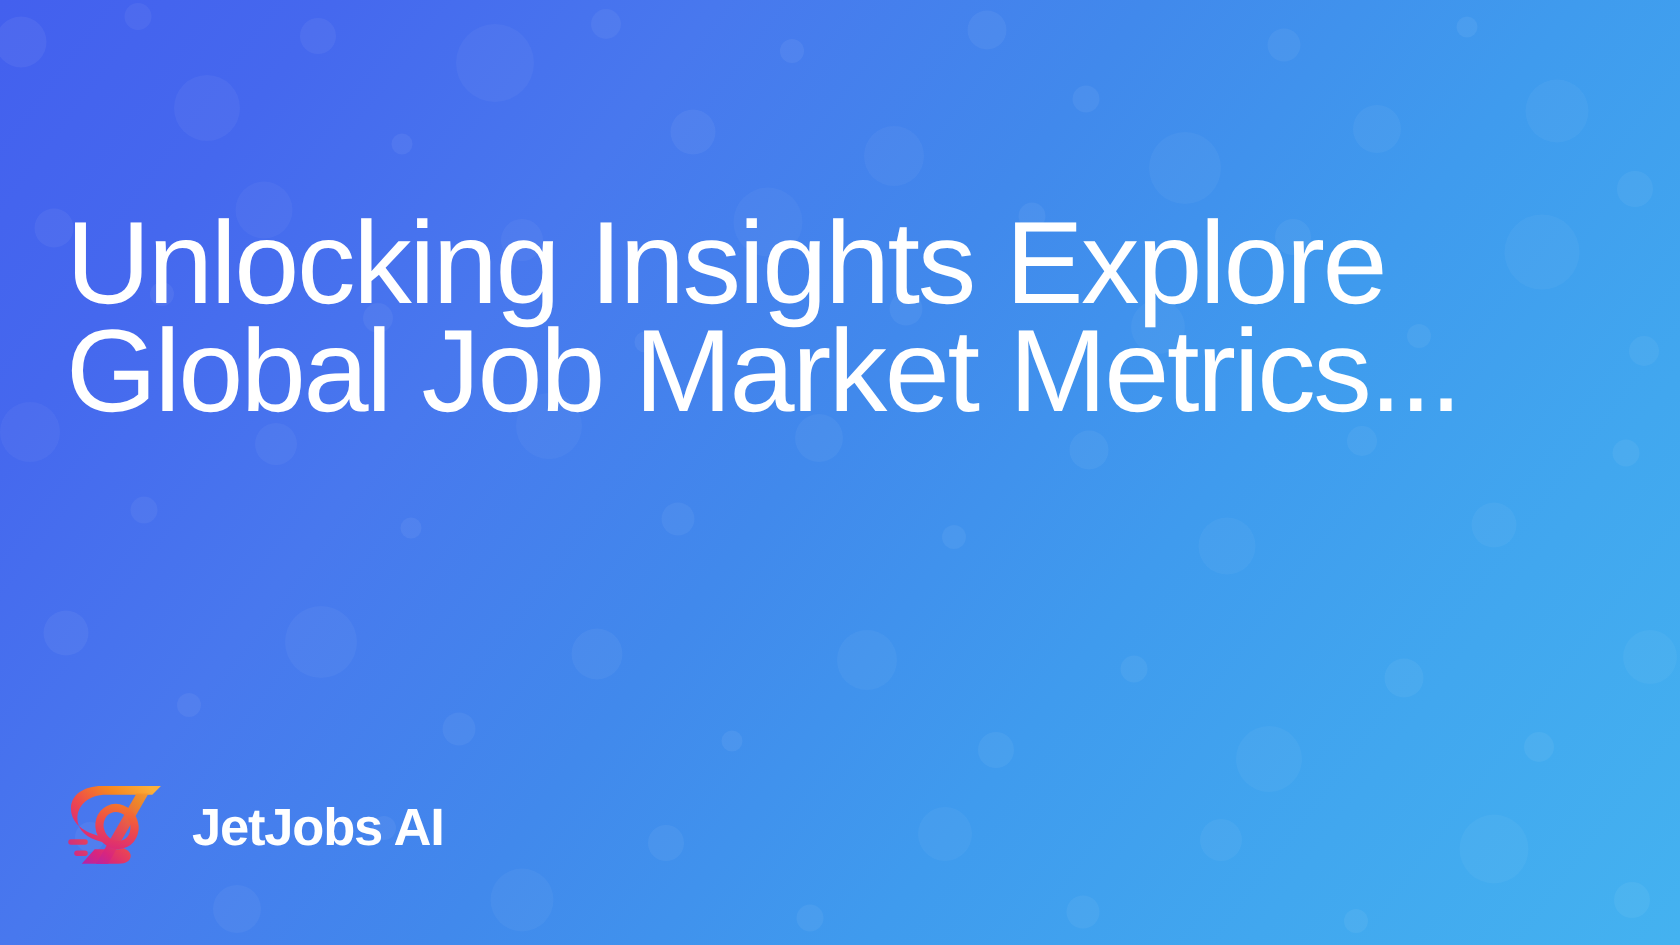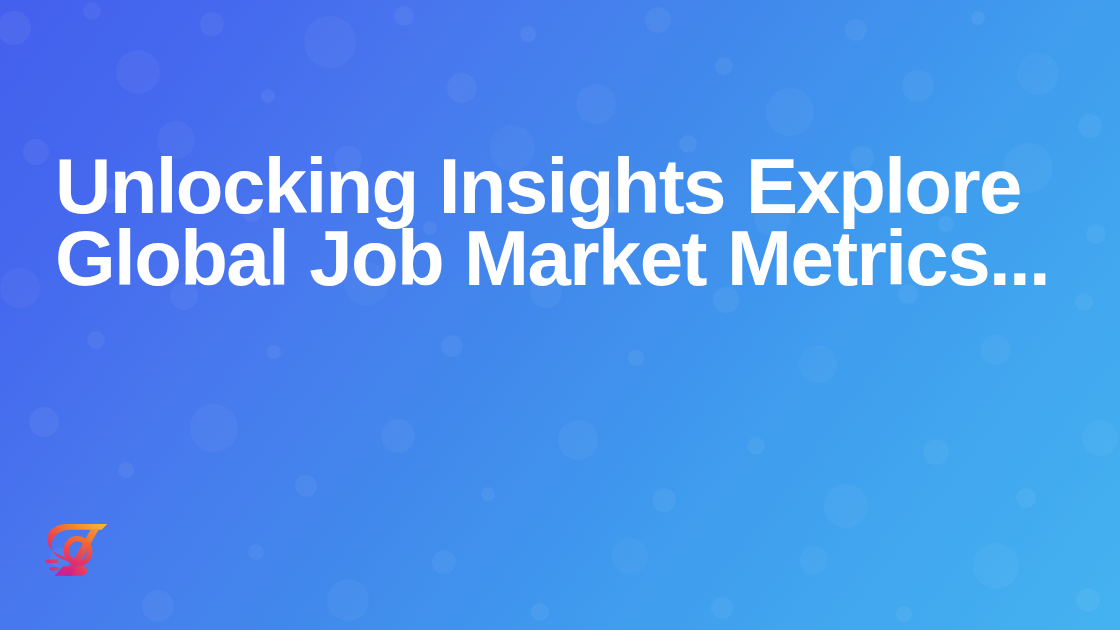--- a/index.html
+++ b/index.html
@@ -47,25 +47,25 @@
     top: 0;
     right: 0;
     height: 100%;
   }
 
   #headline {
     position: absolute;
     left: 0;
     top: 139px;
     width: 1020px;
-    margin: 11px;
+    margin: 0;
     color: #ffffff;
     font-size: 78px;
     line-height: 72px;
-    font-weight: 700;
+    font-weight: 400;
     letter-spacing: -1.6px;
     word-spacing: 1px;
   }
 
   #subheadline {
     position: absolute;
     left: 0;
     top: 318px;
     width: 1040px;
     margin: 0;
@@ -208,16 +208,17 @@
                  L24.5 34.5 C13 31.5 5.5 25 5.5 15.5 C5.5 6.5 14 0 27 0 H68 Z" fill="url(#jjGrad)" transform="translate(-2,5) scale(0.96)"></path>
 
         <path d="M47 10 L20 57 L28 57 L55 10 Z" fill="url(#jjGrad)" opacity="0.95"></path>
 
         <ellipse cx="34" cy="32" rx="11.5" ry="12.5" transform="rotate(-26 34 32)" fill="none" stroke="url(#jjGrad)" stroke-width="5.5"></ellipse>
 
         <rect x="1.5" y="40.5" width="13" height="3.6" rx="1.8" fill="url(#jjGradDash)"></rect>
         <rect x="5.5" y="48" width="9" height="3.6" rx="1.8" fill="url(#jjGradDash)"></rect>
       </svg>
 
+      <span id="wordmark">JetJobs AI</span>
     </div>
 
   </div>
 </div>
 
 </body></html>

